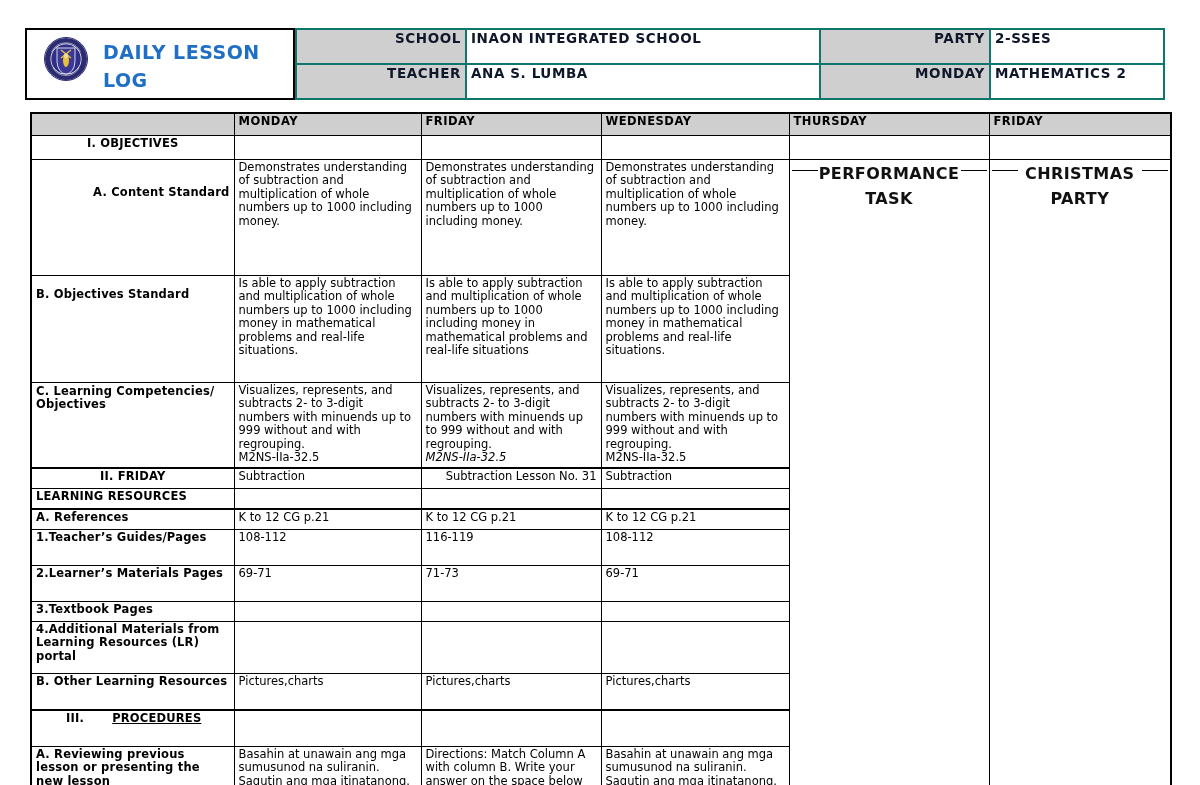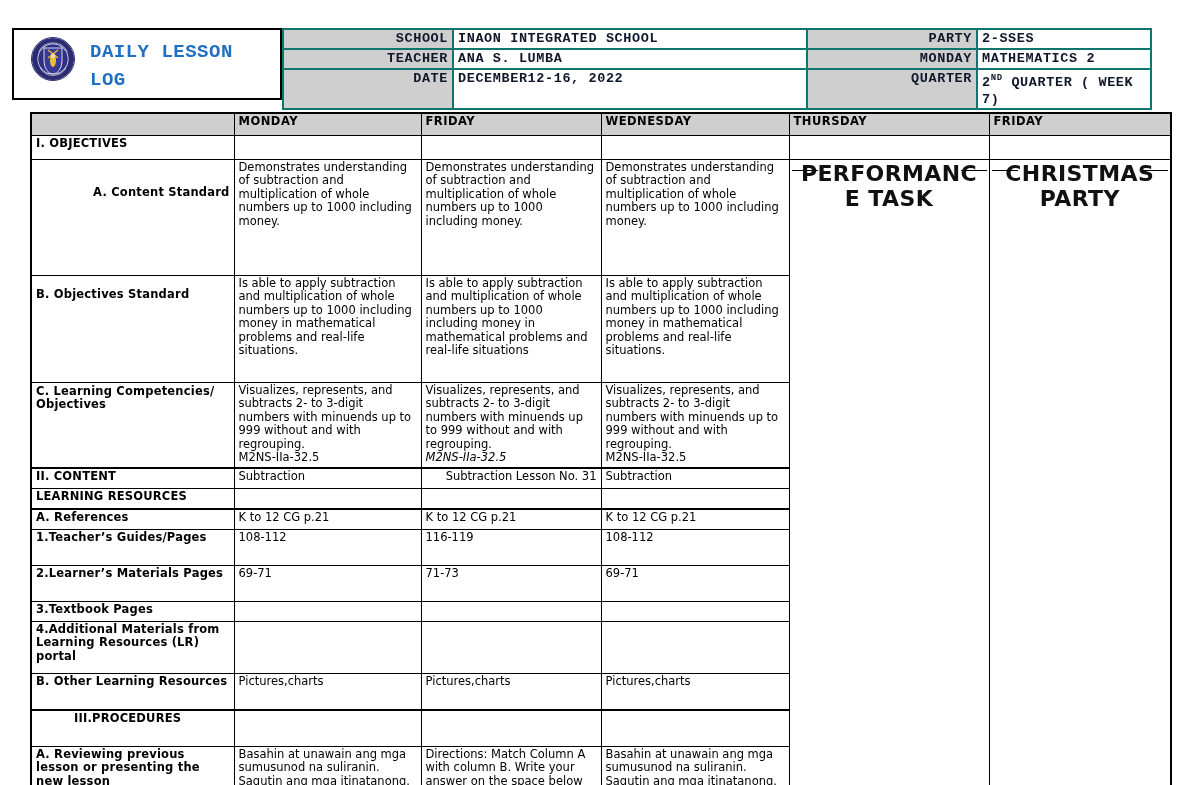--- a/index.html
+++ b/index.html
@@ -17,26 +17,25 @@
   .page {
     position: relative;
     width: 1200px;
     height: 785px;
     background: #ffffff;
   }
 
   
   .header-wrap {
     position: absolute;
-    left: 12px;
+    left: 25px;
     top: 28px;
     width: 1140px;
     height: 72px;
     display: flex;
-    font-family: Liberation Mono, monospace;
   }
   .title-box {
     width: 272px;
     border: 2px solid #000;
     background: #fff;
     box-sizing: border-box;
     display: flex;
     align-items: flex-start;
     padding: 4px 0 0 16px;
     overflow: hidden;
@@ -125,42 +124,43 @@
   .blankhdr { background: #cfcfcf; }
 
   .rowlabel {
     color: #1f6fc4;
     font-weight: bold;
     font-size: 13.5px;
     line-height: 15.5px;
     letter-spacing: 0.2px;
     padding-left: 5px;
   }
-  .rowlabel.center { padding-left: 4px; }
+  .rowlabel.center { text-align: center; padding-left: 4px; }
   .rowlabel.procedures {
     text-align: center;
-    padding-left: 16px;
+    padding-left: 8px;
   }
   .proc-inner {
     display: block;
-    text-align: left;
+    text-align: center;
+    text-decoration: underline;
   }
   .proc-num { float: left; margin-left: 26px; }
 
   .bodycell { font-size: 11.5px; }
   .ital-line { font-style: italic; }
 
   .bigcell {
     text-align: center;
     vertical-align: top;
     padding-top: 18px;
     position: relative;
   }
   .bigtext {
-    font-size: 22px;
+    font-size: 16px;
     font-weight: bold;
     color: #111;
     line-height: 25px;
     letter-spacing: 0.4px;
     display: block;
   }
   .stub-l, .stub-r {
     position: absolute;
     top: 10px;
     width: 26px;
@@ -211,26 +211,20 @@
           <td class="hdr-val">INAON INTEGRATED SCHOOL</td>
           <td class="hdr-lbl">PARTY</td>
           <td class="hdr-val">2-SSES</td>
         </tr>
         <tr>
           <td class="hdr-lbl">TEACHER</td>
           <td class="hdr-val">ANA S. LUMBA</td>
           <td class="hdr-lbl">MONDAY</td>
           <td class="hdr-val">MATHEMATICS 2</td>
         </tr>
-        <tr style="height:36px">
-          <td class="hdr-lbl">DATE</td>
-          <td class="hdr-val">DECEMBER12-16, 2022</td>
-          <td class="hdr-lbl">QUARTER</td>
-          <td class="hdr-val left"><span>2</span><sup>ND</sup><span> QUARTER ( WEEK 7)</span></td>
-        </tr>
       </tbody>
     </table>
   </div>
 
   <div class="main-wrap">
   <table class="dll">
     <colgroup>
       <col style="width:203px">
       <col style="width:187px">
       <col style="width:180px">
@@ -292,21 +286,21 @@
           <span>Visualizes, represents, and subtracts 2- to 3-digit numbers with minuends up to 999 without and with regrouping.</span><br>
           <span class="ital-line">M2NS-IIa-32.5</span>
         </td>
         <td class="bodycell">
           <span>Visualizes, represents, and subtracts 2- to 3-digit numbers with minuends up to 999 without and with regrouping.</span><br>
           <span>M2NS-IIa-32.5</span>
         </td>
       </tr>
 
       <tr>
-        <td class="rowlabel center thick-top" style="height:16px">II. CONTENT</td>
+        <td class="rowlabel center thick-top" style="height:16px">II. FRIDAY</td>
         <td class="bodycell thick-top">Subtraction</td>
         <td class="bodycell thick-top" style="text-align:right">Subtraction Lesson No. 31</td>
         <td class="bodycell thick-top">Subtraction</td>
       </tr>
 
       <tr>
         <td class="rowlabel" style="height:16px">LEARNING RESOURCES</td>
         <td></td>
         <td></td>
         <td></td>

